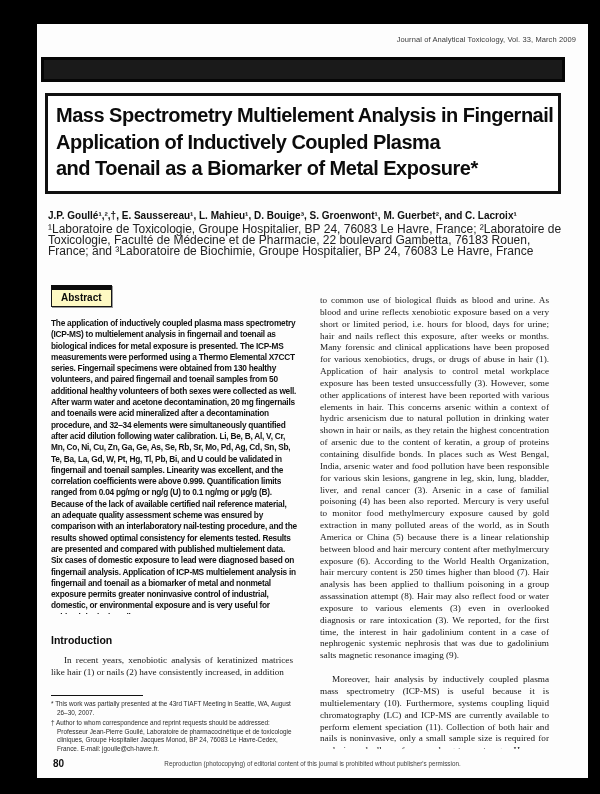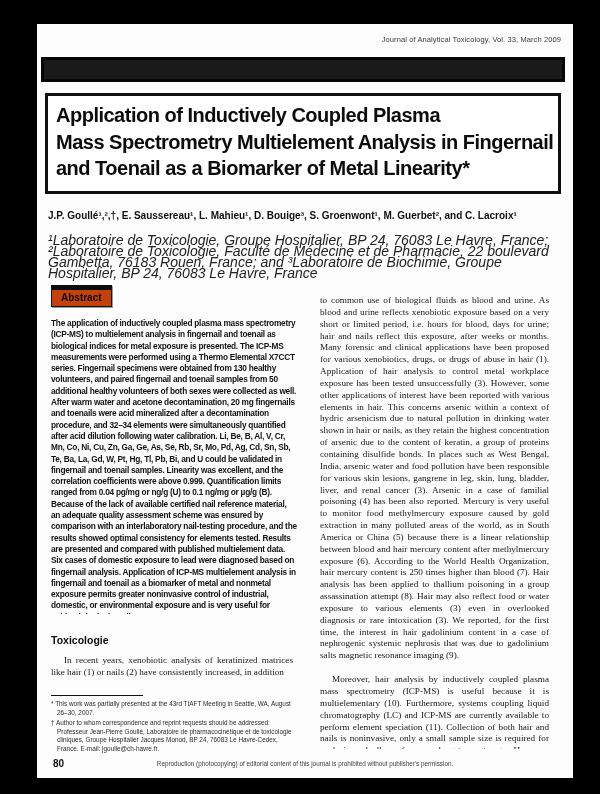--- a/index.html
+++ b/index.html
@@ -7,20 +7,21 @@
     width:600px; height:794px;
     background:#000;
     position:relative;
     font-family:"Liberation Sans", sans-serif;
     overflow:hidden;
   }
   .page {
     position:absolute; left:37px; top:24px;
     width:536px; height:754px;
     background:#fdfdfd;
+    padding-left:15px;
   }
   .journal-line {
     position:absolute; top:11px; right:12px;
     font-size:7.5px; color:#3a3a3a; letter-spacing:0.1px;
   }
   .topbar {
     position:absolute; top:33px; left:4px; width:518px; height:19px;
     background:#1a1a1a; border:3px solid #060606;
   }
   .title-box {
@@ -29,30 +30,30 @@
     padding:6px 4px 9px 8px;
     background:#fff;
   }
   .title-line {
     font-weight:bold; font-size:20px; line-height:26.5px;
     letter-spacing:-0.5px; color:#0c0c0c;
   }
   .byline { position:absolute; top:186px; left:11px; width:514px; }
   .authors { font-size:10px; font-weight:bold; color:#101010; }
   .affiliations {
-    margin-top:14px; font-size:14px; line-height:11px;
-    font-style:italic; color:#222;
+    margin-top:3px; font-size:12px; line-height:11px;
+    color:#222;
   }
   .left-col { position:absolute; left:14px; top:261px; width:246px; }
   .abstract-box {
     display:inline-block;
     border:1.5px solid #161616; border-top:5px solid #0c0c0c;
     padding:2px 9px 3px 9px;
     font-weight:bold; font-size:10px; color:#0c0c0c;
-    background:#c2410c; box-shadow:1px 1px 0 #9a9a9a;
+    background:#fef9c3; box-shadow:1px 1px 0 #9a9a9a;
   }
   .abstract-text {
     margin-top:11px;
     font-weight:bold; font-size:8.3px; line-height:11.3px;
     letter-spacing:-0.25px; color:#121212;
     width:246px; height:296px; overflow:hidden;
     text-align:left;
   }
   .intro { position:absolute; left:14px; top:610px; width:246px; }
   .intro-heading { font-weight:bold; font-size:10.5px; color:#0c0c0c; }
@@ -89,37 +90,37 @@
 </head>
 <body>
 
 <div class="page">
 
   <div class="journal-line">Journal of Analytical Toxicology, Vol. 33, March 2009</div>
 
   <div class="topbar"></div>
 
   <div class="title-box">
+    <div class="title-line">Mass Spectrometry Multielement Analysis in Fingernail</div>
     <div class="title-line">Application of Inductively Coupled Plasma</div>
-    <div class="title-line">Mass Spectrometry Multielement Analysis in Fingernail</div>
-    <div class="title-line">and Toenail as a Biomarker of Metal Linearity*</div>
+    <div class="title-line">and Toenail as a Biomarker of Metal Exposure*</div>
   </div>
 
   <div class="byline">
     <div class="authors">J.P. Goullé¹,²,†, E. Saussereau¹, L. Mahieu¹, D. Bouige³, S. Groenwont¹, M. Guerbet², and C. Lacroix¹</div>
     <div class="affiliations">¹Laboratoire de Toxicologie, Groupe Hospitalier, BP 24, 76083 Le Havre, France; ²Laboratoire de Toxicologie, Faculté de Médecine et de Pharmacie, 22 boulevard Gambetta, 76183 Rouen, France; and ³Laboratoire de Biochimie, Groupe Hospitalier, BP 24, 76083 Le Havre, France</div>
   </div>
 
   <div class="left-col">
     <div class="abstract-box">Abstract</div>
     <div class="abstract-text">The application of inductively coupled plasma mass spectrometry (ICP-MS) to multielement analysis in fingernail and toenail as biological indices for metal exposure is presented. The ICP-MS measurements were performed using a Thermo Elemental X7CCT series. Fingernail specimens were obtained from 130 healthy volunteers, and paired fingernail and toenail samples from 50 additional healthy volunteers of both sexes were collected as well. After warm water and acetone decontamination, 20 mg fingernails and toenails were acid mineralized after a decontamination procedure, and 32–34 elements were simultaneously quantified after acid dilution following water calibration. Li, Be, B, Al, V, Cr, Mn, Co, Ni, Cu, Zn, Ga, Ge, As, Se, Rb, Sr, Mo, Pd, Ag, Cd, Sn, Sb, Te, Ba, La, Gd, W, Pt, Hg, Tl, Pb, Bi, and U could be validated in fingernail and toenail samples. Linearity was excellent, and the correlation coefficients were above 0.999. Quantification limits ranged from 0.04 pg/mg or ng/g (U) to 0.1 ng/mg or µg/g (B). Because of the lack of available certified nail reference material, an adequate quality assessment scheme was ensured by comparison with an interlaboratory nail-testing procedure, and the results showed optimal consistency for elements tested. Results are presented and compared with published multielement data. Six cases of domestic exposure to lead were diagnosed based on fingernail analysis. Application of ICP-MS multielement analysis in fingernail and toenail as a biomarker of metal and nonmetal exposure permits greater noninvasive control of industrial, domestic, or environmental exposure and is very useful for epidemiological studies.</div>
   </div>
 
   <div class="intro">
-    <div class="intro-heading">Toxicologie</div>
+    <div class="intro-heading">Introduction</div>
     <p class="intro-para">In recent years, xenobiotic analysis of keratinized matrices like hair (1) or nails (2) have consistently increased, in addition</p>
   </div>
 
   <div class="footnotes">
     <div class="fn-rule"></div>
     <p class="fn">* This work was partially presented at the 43rd TIAFT Meeting in Seattle, WA, August 26–30, 2007.</p>
     <p class="fn">† Author to whom correspondence and reprint requests should be addressed: Professeur Jean-Pierre Goullé, Laboratoire de pharmacocinétique et de toxicologie cliniques, Groupe Hospitalier Jacques Monod, BP 24, 76083 Le Havre-Cedex, France. E-mail: jgoulle@ch-havre.fr.</p>
   </div>
 
   <div class="right-col">

